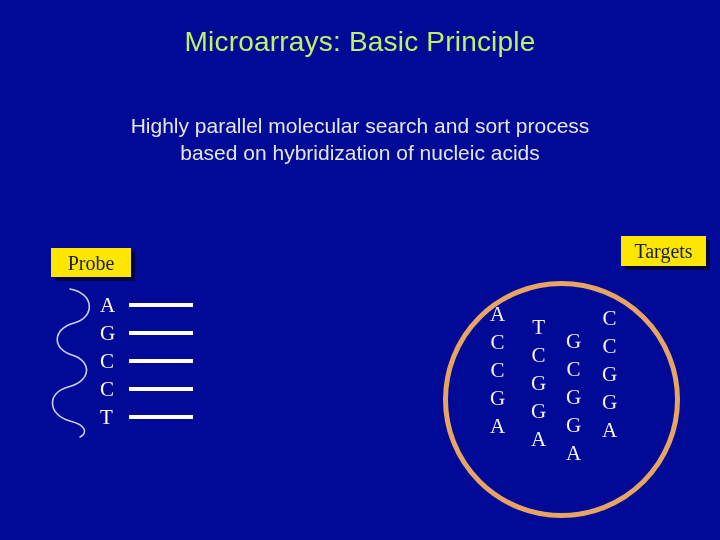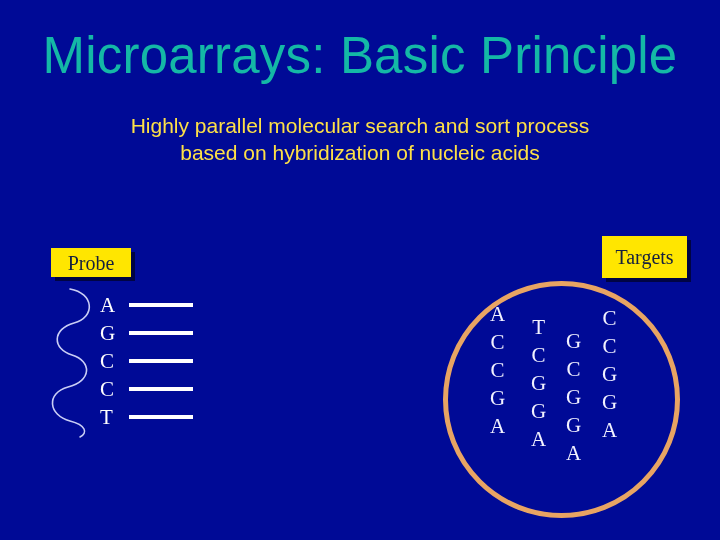--- a/index.html
+++ b/index.html
@@ -21,39 +21,39 @@
   }
 
   
   .slide-title {
     position: absolute;
     left: 0;
     top: 26px;
     width: 720px;
     text-align: center;
     font-family: "Liberation Sans", sans-serif;
-    font-size: 51px;
+    font-size: 28px;
     font-weight: 400;
-    color: #14b8a6;
+    color: #bef264;
     letter-spacing: 0.2px;
     white-space: nowrap;
   }
 
   
   .slide-subtitle {
     position: absolute;
     left: 125px;
     top: 112px;
     width: 470px;
     text-align: center;
     font-family: "Liberation Sans", sans-serif;
     font-size: 21px;
     font-weight: 400;
     line-height: 27px;
-    color: #fde047;
+    color: #e5e5e5;
   }
 
   
   .callout {
     position: absolute;
     background: #ffe600;
     color: #16213f;
     font-family: "Liberation Serif", serif;
     font-size: 20px;
     line-height: 1;
@@ -63,24 +63,24 @@
     box-shadow: 4px 4px 0 rgba(0,0,0,0.55);
     box-sizing: border-box;
   }
   .callout-probe {
     left: 51px;
     top: 248px;
     width: 80px;
     height: 29px;
   }
   .callout-targets {
-    left: 602px;
+    left: 621px;
     top: 236px;
     width: 85px;
-    height: 42px;
+    height: 30px;
   }
 
   
   .probe-group {
     position: absolute;
     left: 50px;
     top: 283px;
     width: 160px;
     height: 160px;
   }

